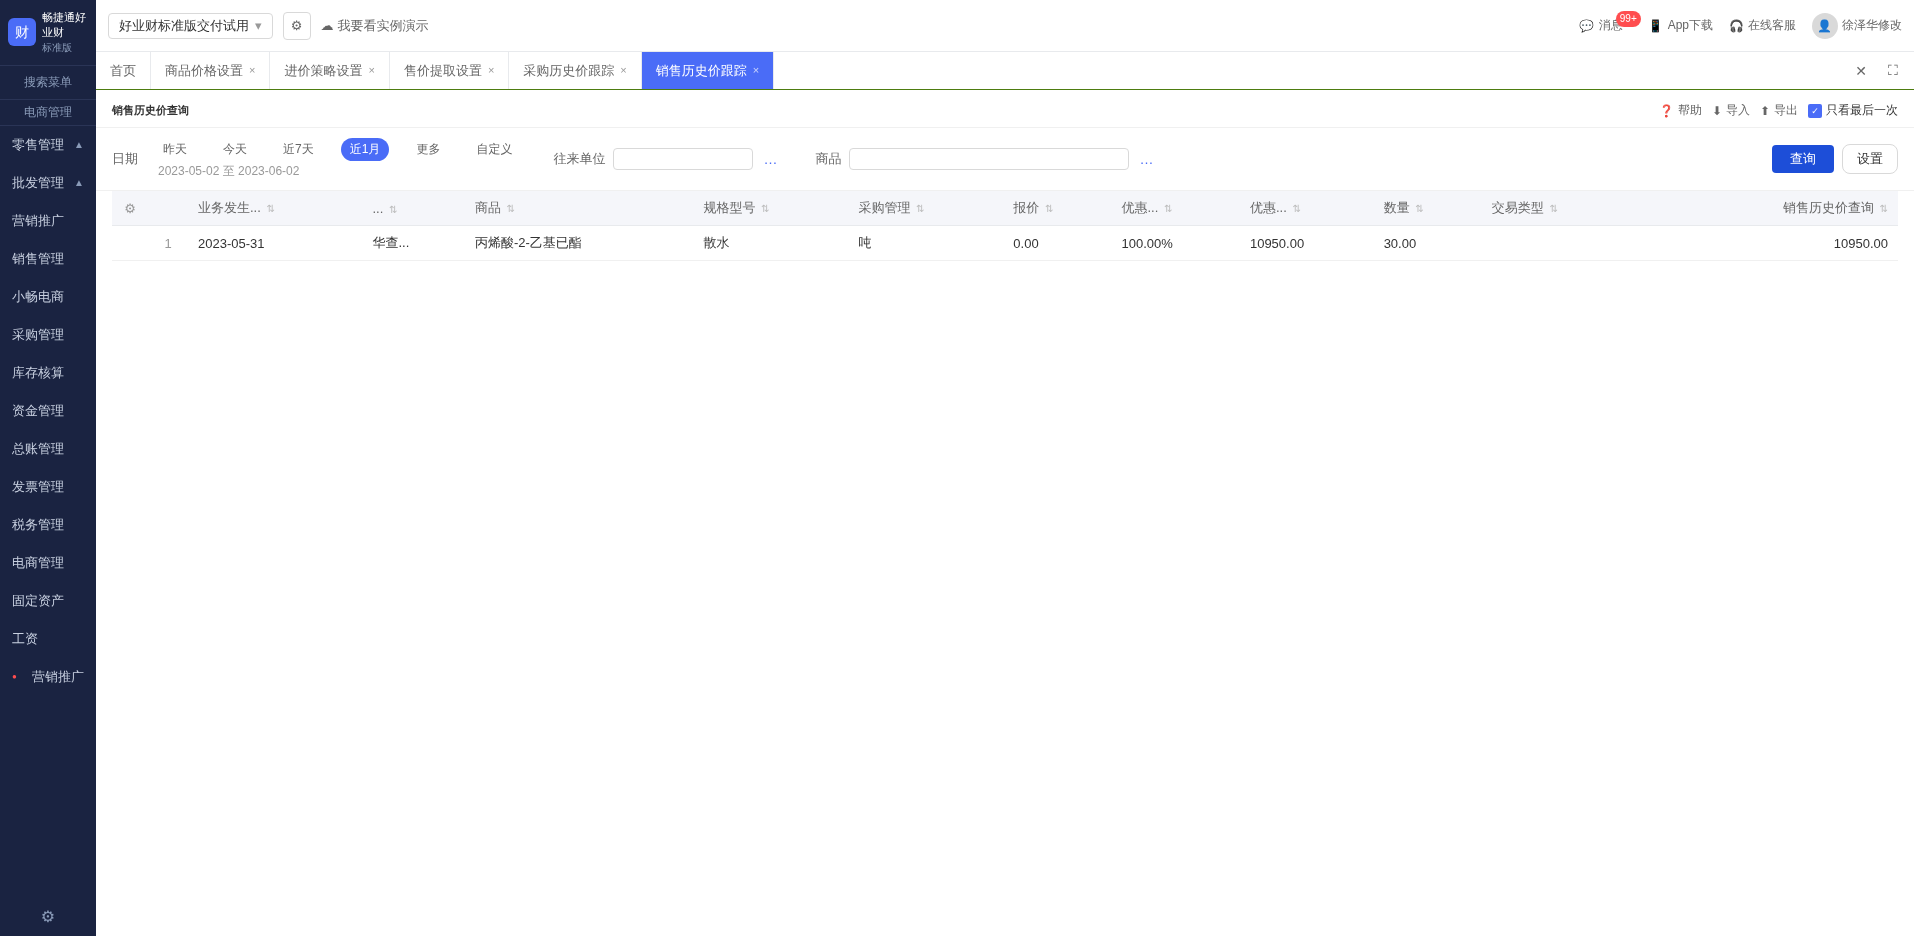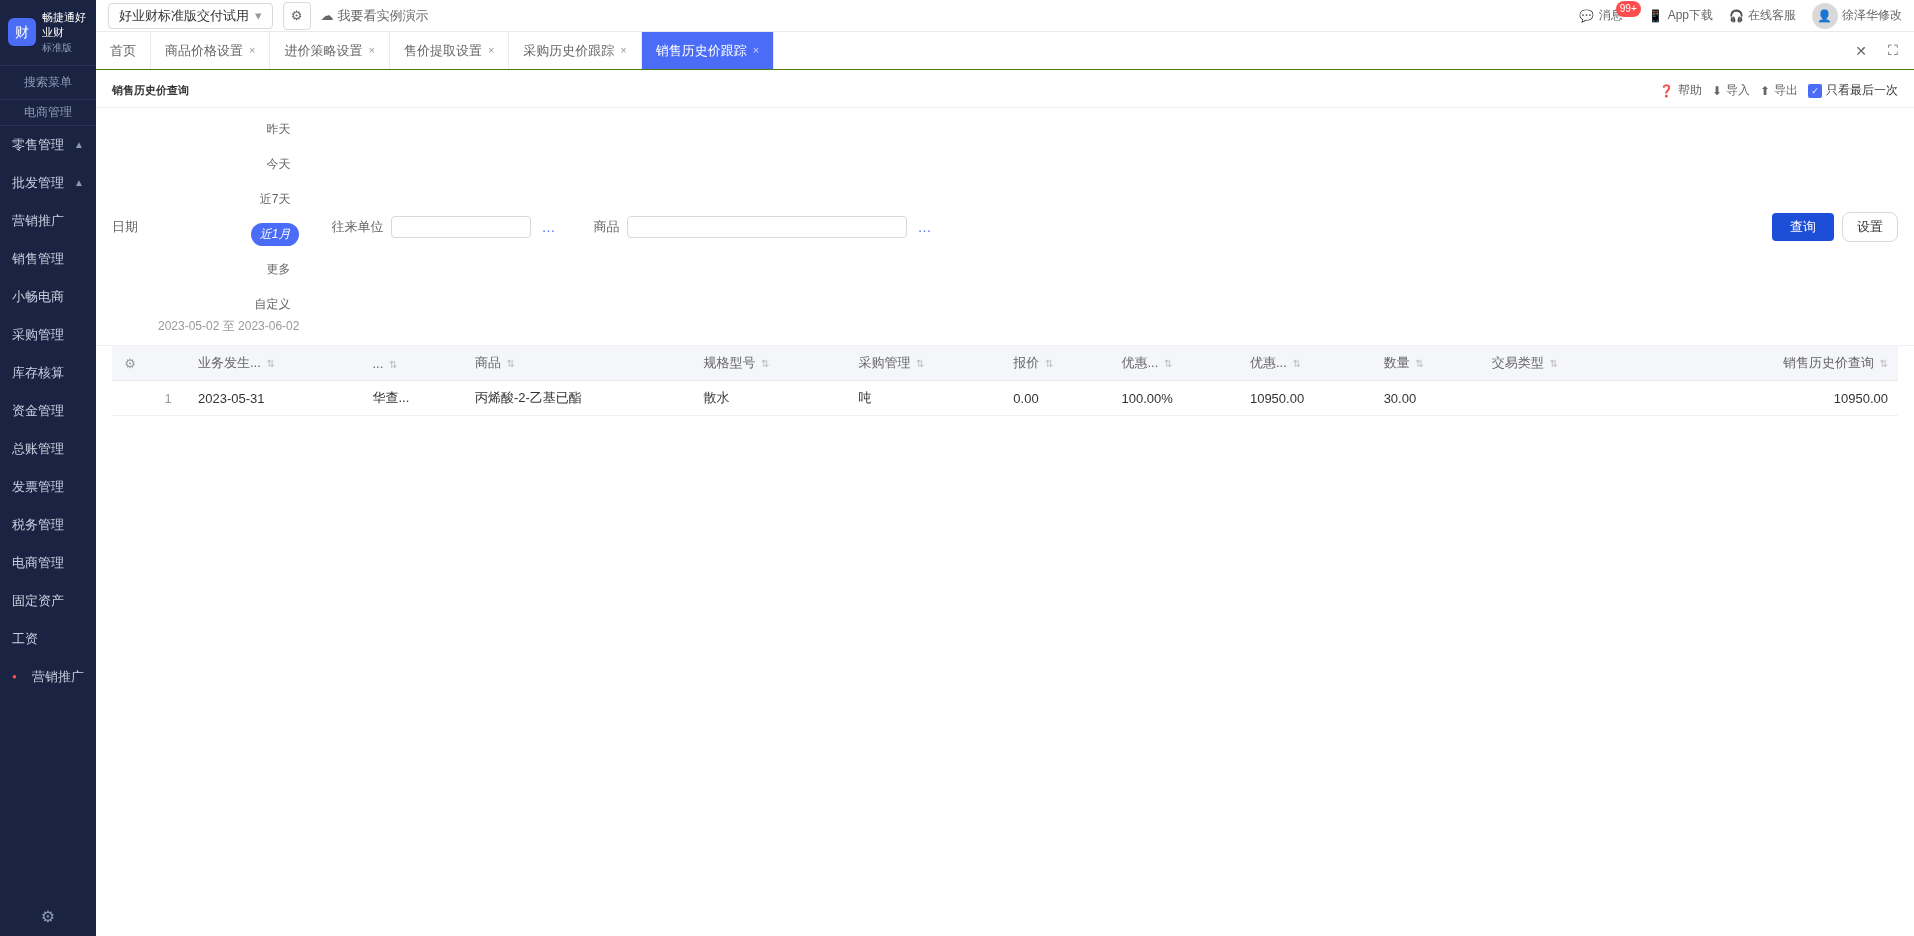--- a/index.html
+++ b/index.html
@@ -88,21 +88,21 @@
     .main {
       flex: 1;
       display: flex;
       flex-direction: column;
       background: #f0f2f5;
       min-width: 0;
     }
 
     
     .topbar {
-      height: 32px;
+      height: 52px;
       background: #fff;
       display: flex;
       align-items: center;
       padding: 8px 12px;
       border-bottom: 1px solid #e8eaed;
       gap: 10px;
     }
     .topbar-selector {
       display: flex;
       align-items: center;
@@ -284,37 +284,35 @@
     .filter-bar {
       padding: 10px 16px;
       display: flex;
       align-items: center;
       gap: 16px;
       border-bottom: 1px solid #f0f0f0;
     }
     .filter-label { color: #666; font-size: 13px; }
     .filter-date-btns {
       display: flex;
-      align-items: flex-end;
-      gap: 12px;
-      flex-direction: column;
+      align-items: center;
+      gap: 18px;
     }
     .date-btn {
       padding: 2px 8px;
       border-radius: 4px;
       cursor: pointer;
       font-size: 12px;
       color: #666;
       border: 1px solid transparent;
     }
     .date-btn.active {
       background: #4a6cf7;
       color: #fff;
       border-radius: 12px;
-      font-style: italic;
     }
     .filter-date-range {
       font-size: 12px;
       color: #999;
       margin-left: 4px;
     }
     .filter-group {
       display: flex;
       align-items: center;
       gap: 8px;

